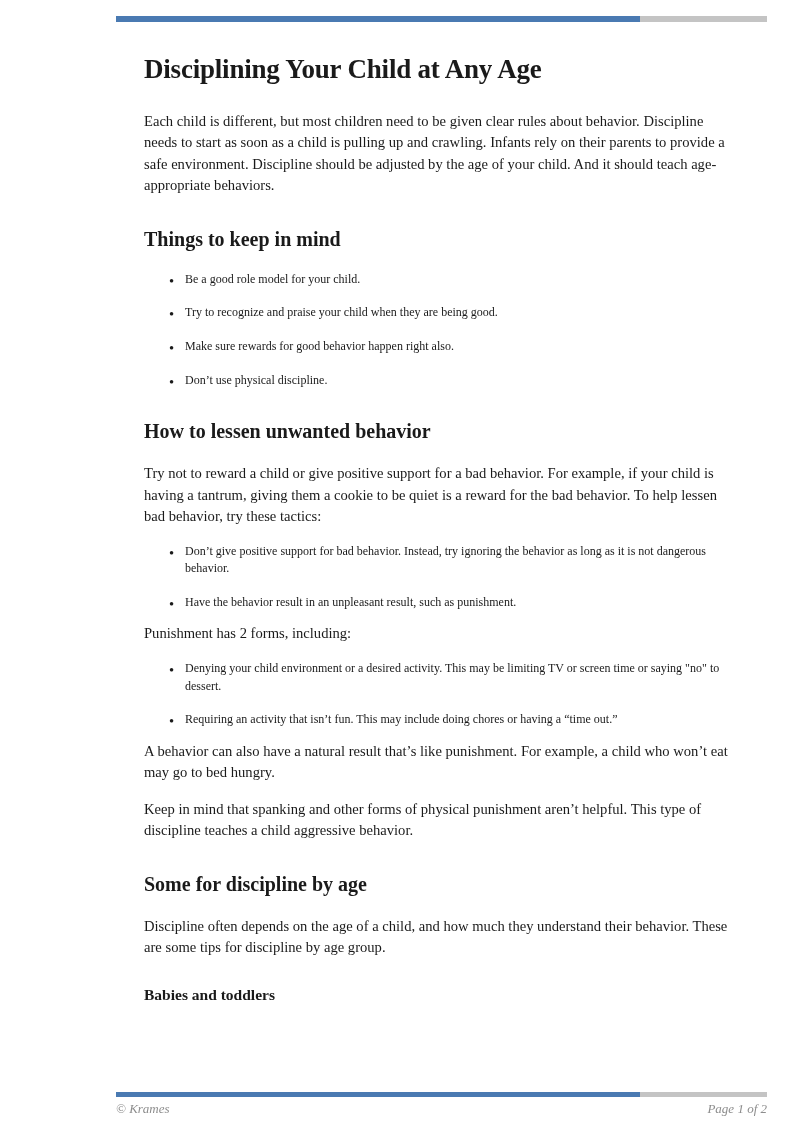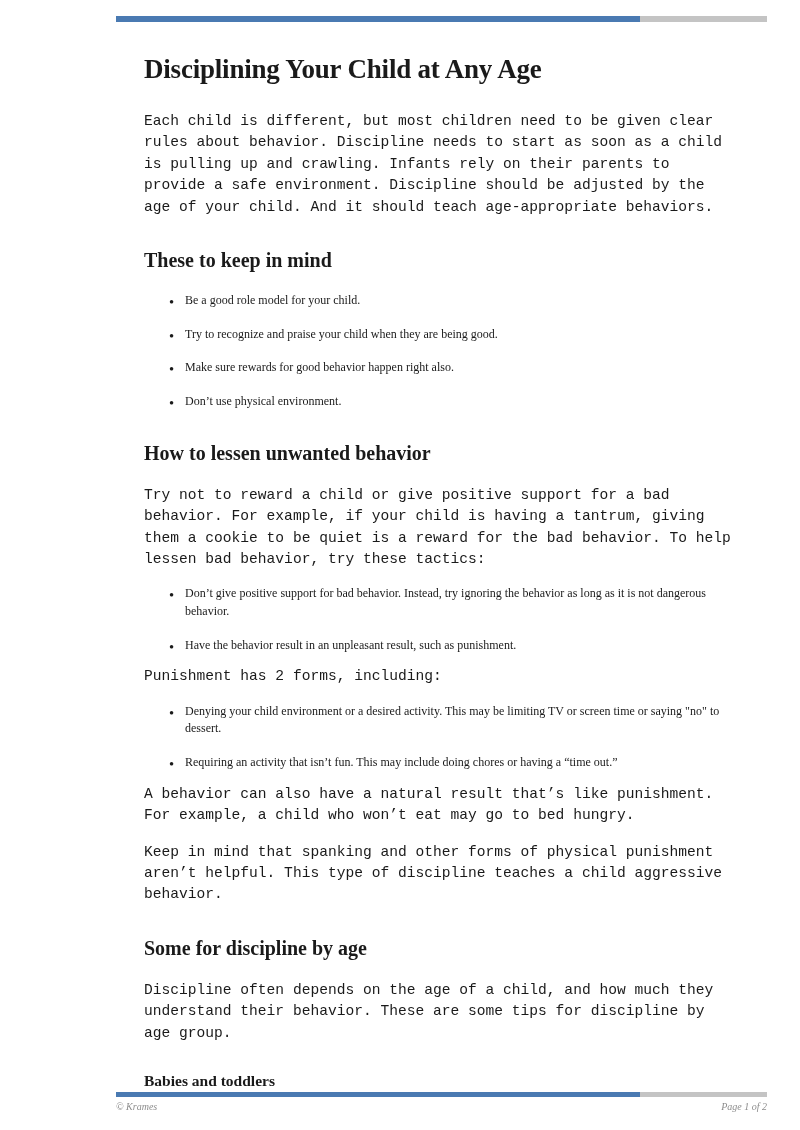--- a/index.html
+++ b/index.html
@@ -74,21 +74,20 @@
     font-weight: bold;
     line-height: 1.2;
     margin: 28px 0 10px 0;
   }
 
   p.para {
     font-size: 14.6px;
     line-height: 1.47;
     margin: 0 0 15px 0;
     text-align: left;
-    font-family: Liberation Mono, monospace;
   }
 
   ul.bullets {
     list-style: none;
     margin: 0 0 12px 0;
     padding: 0;
   }
   ul.bullets li {
     position: relative;
     font-size: 12px;
@@ -109,21 +108,21 @@
 
   
   .footer {
     position: absolute;
     left: 76px;
     top: 1101px;
     width: 651px;
     display: flex;
     justify-content: space-between;
     align-items: baseline;
-    font-size: 10px;
+    font-size: 13px;
     font-style: italic;
     color: #8d8d8d;
     font-family: "Liberation Serif", "DejaVu Serif", serif;
   }
 </style>
 </head>
 <body>
 
 <div class="page">
 
@@ -131,26 +130,26 @@
     <div class="seg-blue"></div>
     <div class="seg-gray"></div>
   </div>
 
   <div class="content">
 
     <h1 class="doc-title">Disciplining Your Child at Any Age</h1>
 
     <p class="para">Each child is different, but most children need to be given clear rules about behavior. Discipline needs to start as soon as a child is pulling up and crawling. Infants rely on their parents to provide a safe environment. Discipline should be adjusted by the age of your child. And it should teach age-appropriate behaviors.</p>
 
-    <h2 class="section-title">These to keep in mind</h2>
+    <h2 class="section-title">Things to keep in mind</h2>
     <ul class="bullets">
       <li>Be a good role model for your child.</li>
       <li>Try to recognize and praise your child when they are being good.</li>
       <li>Make sure rewards for good behavior happen right also.</li>
-      <li>Don’t use physical environment.</li>
+      <li>Don’t use physical discipline.</li>
     </ul>
 
     <h2 class="section-title">How to lessen unwanted behavior</h2>
     <p class="para">Try not to reward a child or give positive support for a bad behavior. For example, if your child is having a tantrum, giving them a cookie to be quiet is a reward for the bad behavior. To help lessen bad behavior, try these tactics:</p>
     <ul class="bullets">
       <li>Don’t give positive support for bad behavior. Instead, try ignoring the behavior as long as it is not dangerous behavior.</li>
       <li>Have the behavior result in an unpleasant result, such as punishment.</li>
     </ul>
     <p class="para after-list">Punishment has 2 forms, including:</p>
     <ul class="bullets">

